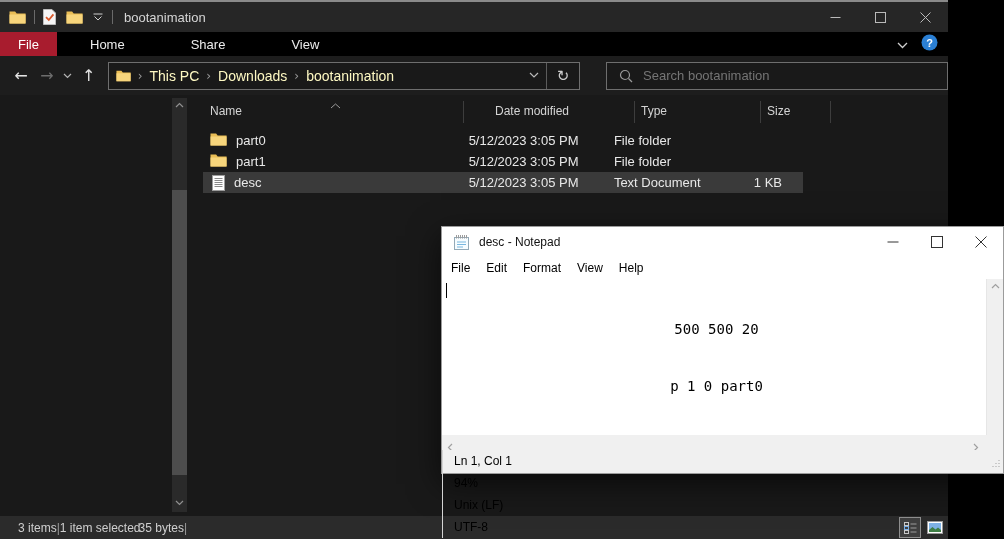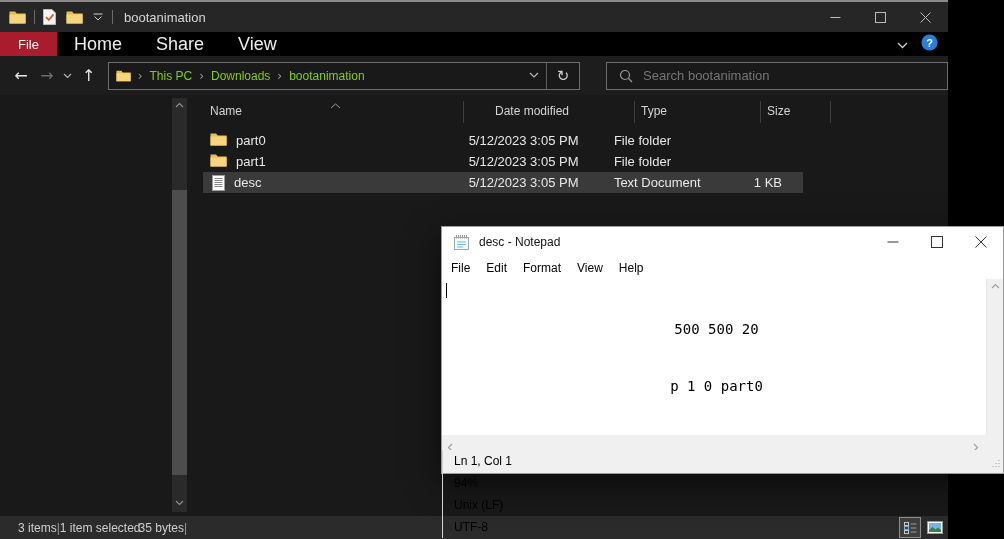--- a/index.html
+++ b/index.html
@@ -16,32 +16,32 @@
   .ex-titlebar .ticon{margin-left:9px;display:flex;align-items:center;}
   .tsep{width:1px;height:14px;background:#6a6a6a;margin:0 7px 0 8px;}
   .ex-title{color:#d6d6d6;font-size:13px;margin-left:4px;}
   .win-controls{margin-left:auto;display:flex;height:30px;}
   .wbtn{width:45px;height:30px;display:flex;align-items:center;justify-content:center;}
 
   .ex-ribbon{position:absolute;left:0;top:32px;width:948px;height:24px;background:#000;
              display:flex;align-items:stretch;}
   .tab-file{width:57px;background:#a81c2e;color:#fff;font-size:13px;display:flex;
             align-items:center;justify-content:center;}
-  .tab{color:#ececec;font-size:18px;display:flex;align-items:center;padding:0 17px;}
+  .tab{color:#ececec;font-size:13px;display:flex;align-items:center;padding:0 33px;}
   .ribbon-right{margin-left:auto;display:flex;align-items:center;gap:13px;margin-right:10px;}
 
   .ex-addr{position:absolute;left:0;top:56px;width:948px;height:39px;background:#1d1d1d;
            display:flex;align-items:center;}
   .navbtn{width:26px;height:26px;display:flex;align-items:center;justify-content:center;
           font-size:16px;color:#e4e4e4;}
   .navbtn.disabled{color:#6d6d6d;}
   .addr-box{width:474px;height:28px;margin-left:6px;border:1px solid #6e6e6e;background:#191919;
             display:flex;align-items:center;}
   .crumb-sep{color:#9a9a9a;font-size:12px;margin:0 7px;}
-  .crumb{color:#84cc16;font-size:12px;}
+  .crumb{color:#fef9c3;font-size:14px;}
   .addr-right{margin-left:auto;display:flex;align-items:center;height:100%;}
   .addr-drop{width:24px;height:100%;display:flex;align-items:center;justify-content:center;}
   .addr-div{width:1px;height:26px;background:#5c5c5c;}
   .addr-refresh{width:32px;height:100%;display:flex;align-items:center;justify-content:center;
                 color:#cdcdcd;font-size:15px;}
   .search-box{width:343px;height:28px;margin-left:26px;border:1px solid #6e6e6e;background:#191919;
               display:flex;align-items:center;}
   .search-box input{background:transparent;border:none;outline:none;color:#8d8d8d;
                     font-size:13px;width:280px;font-family:inherit;}
 

